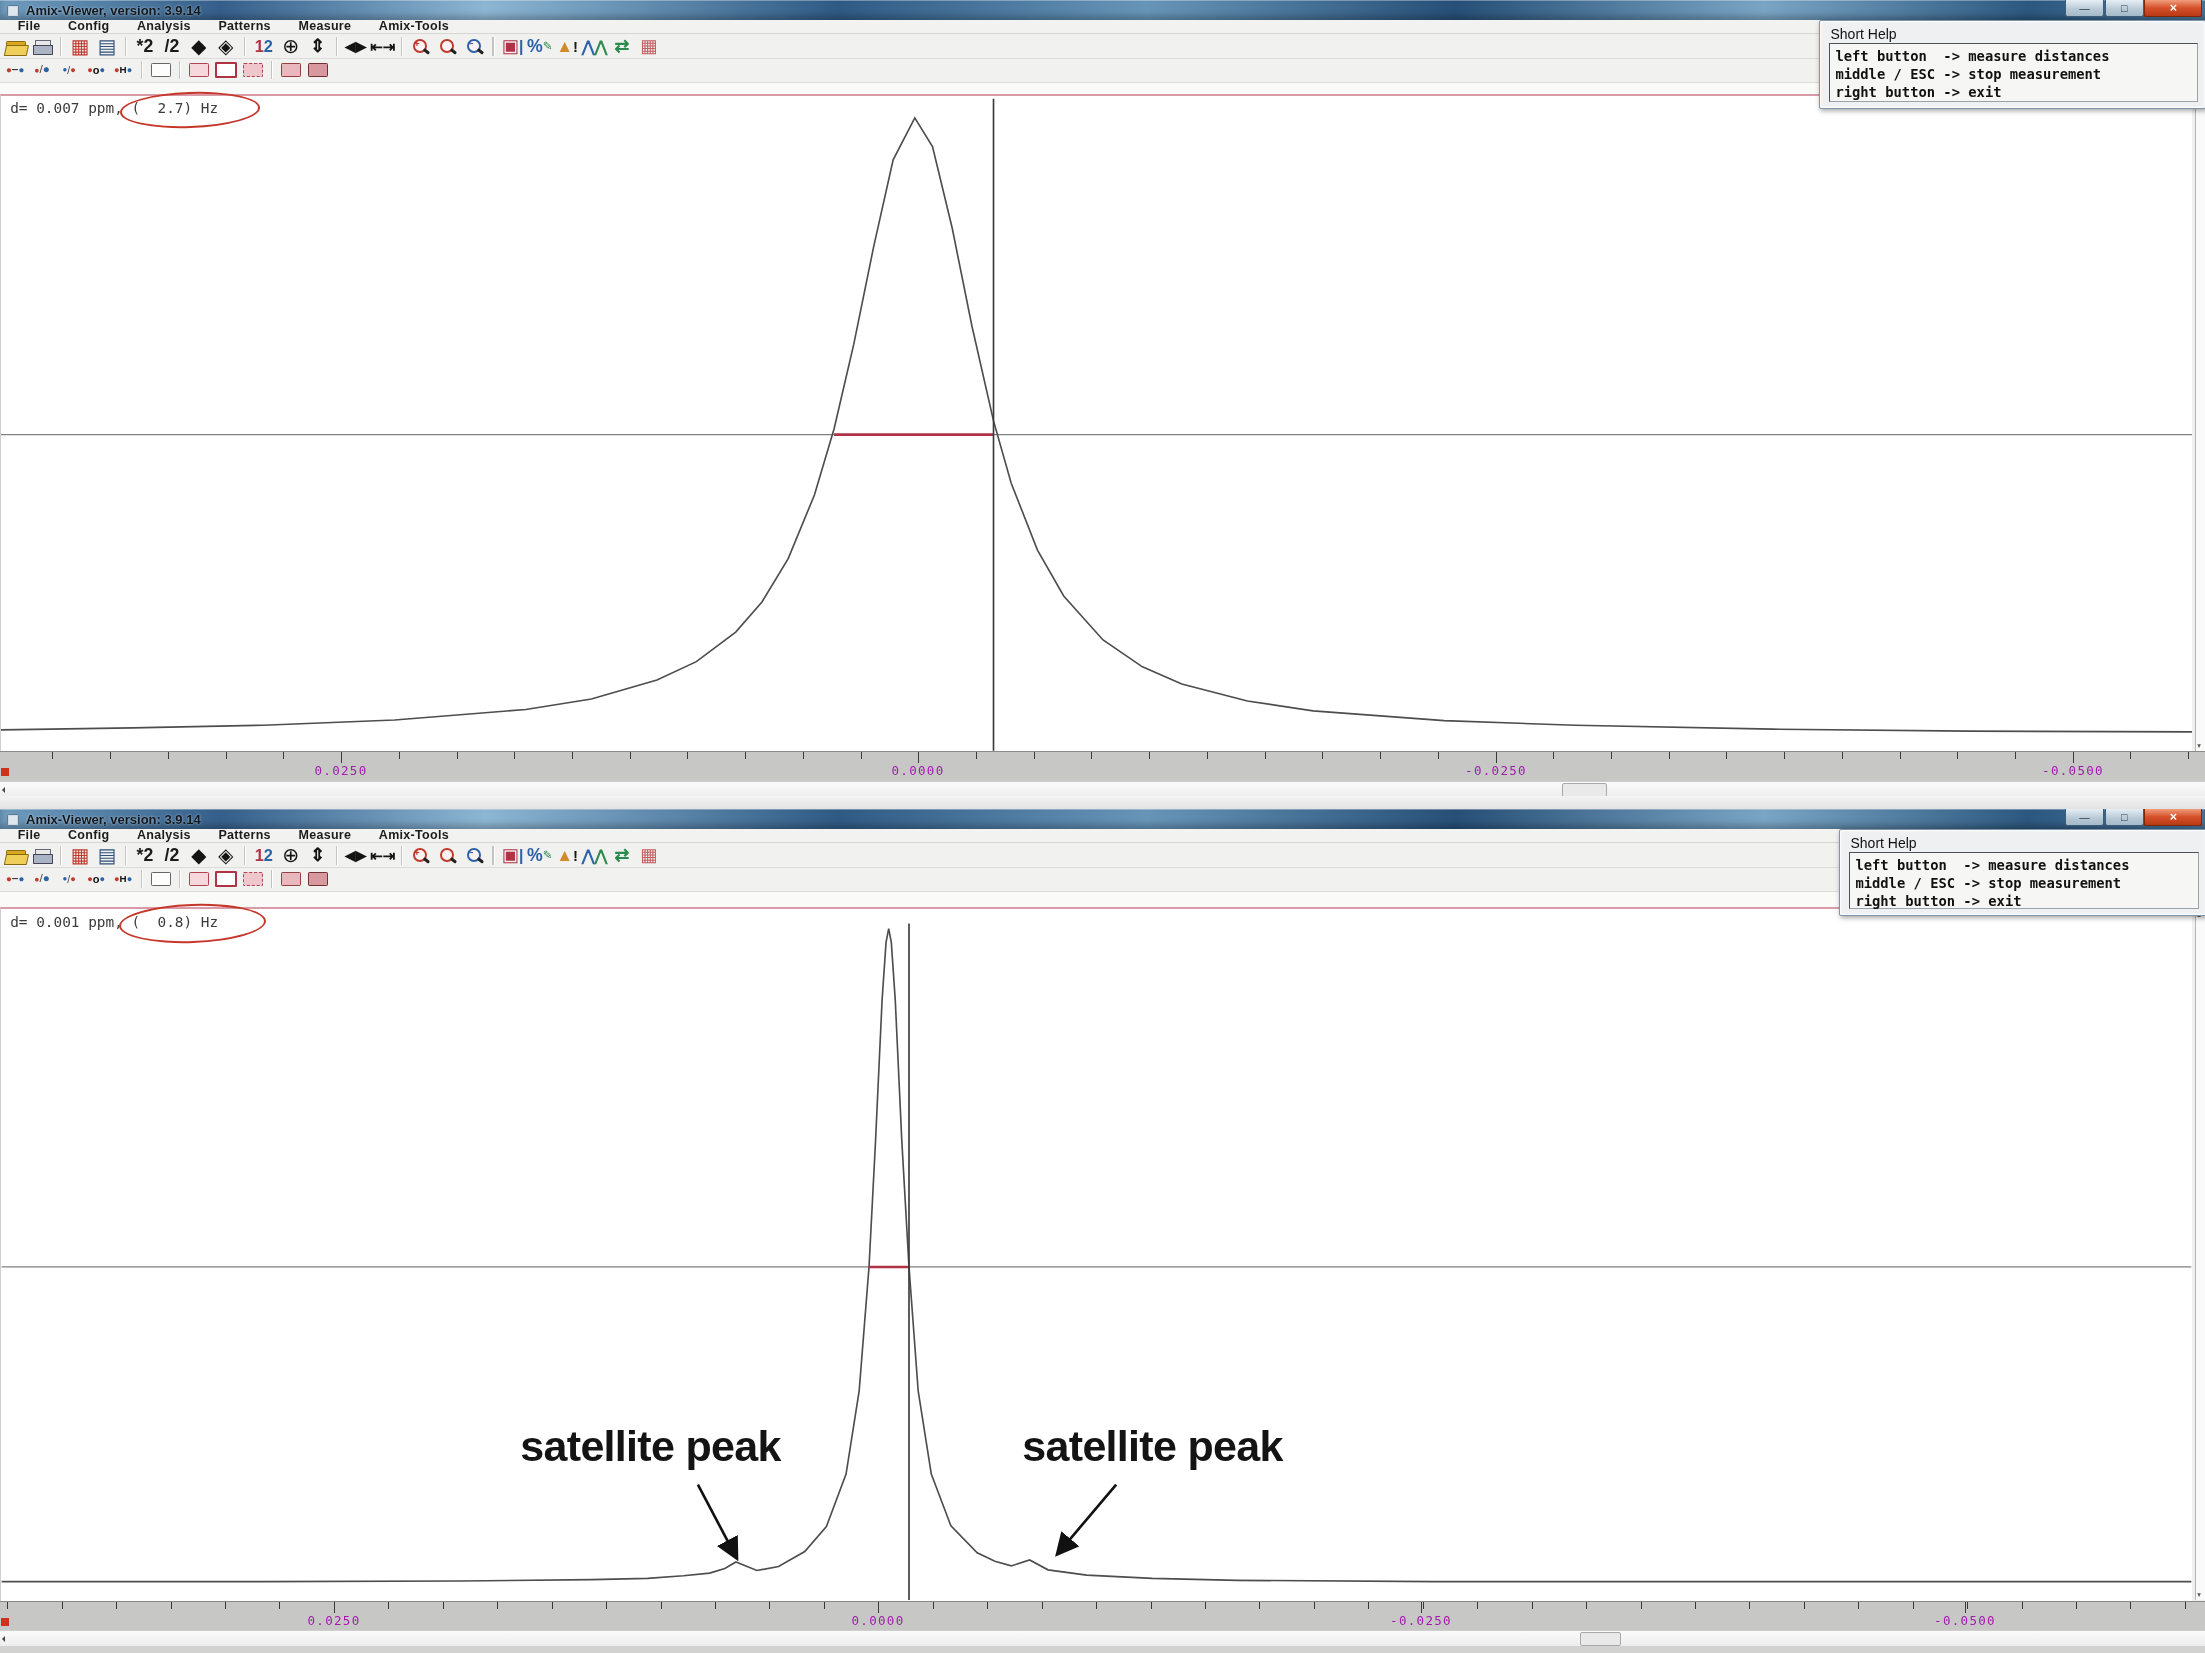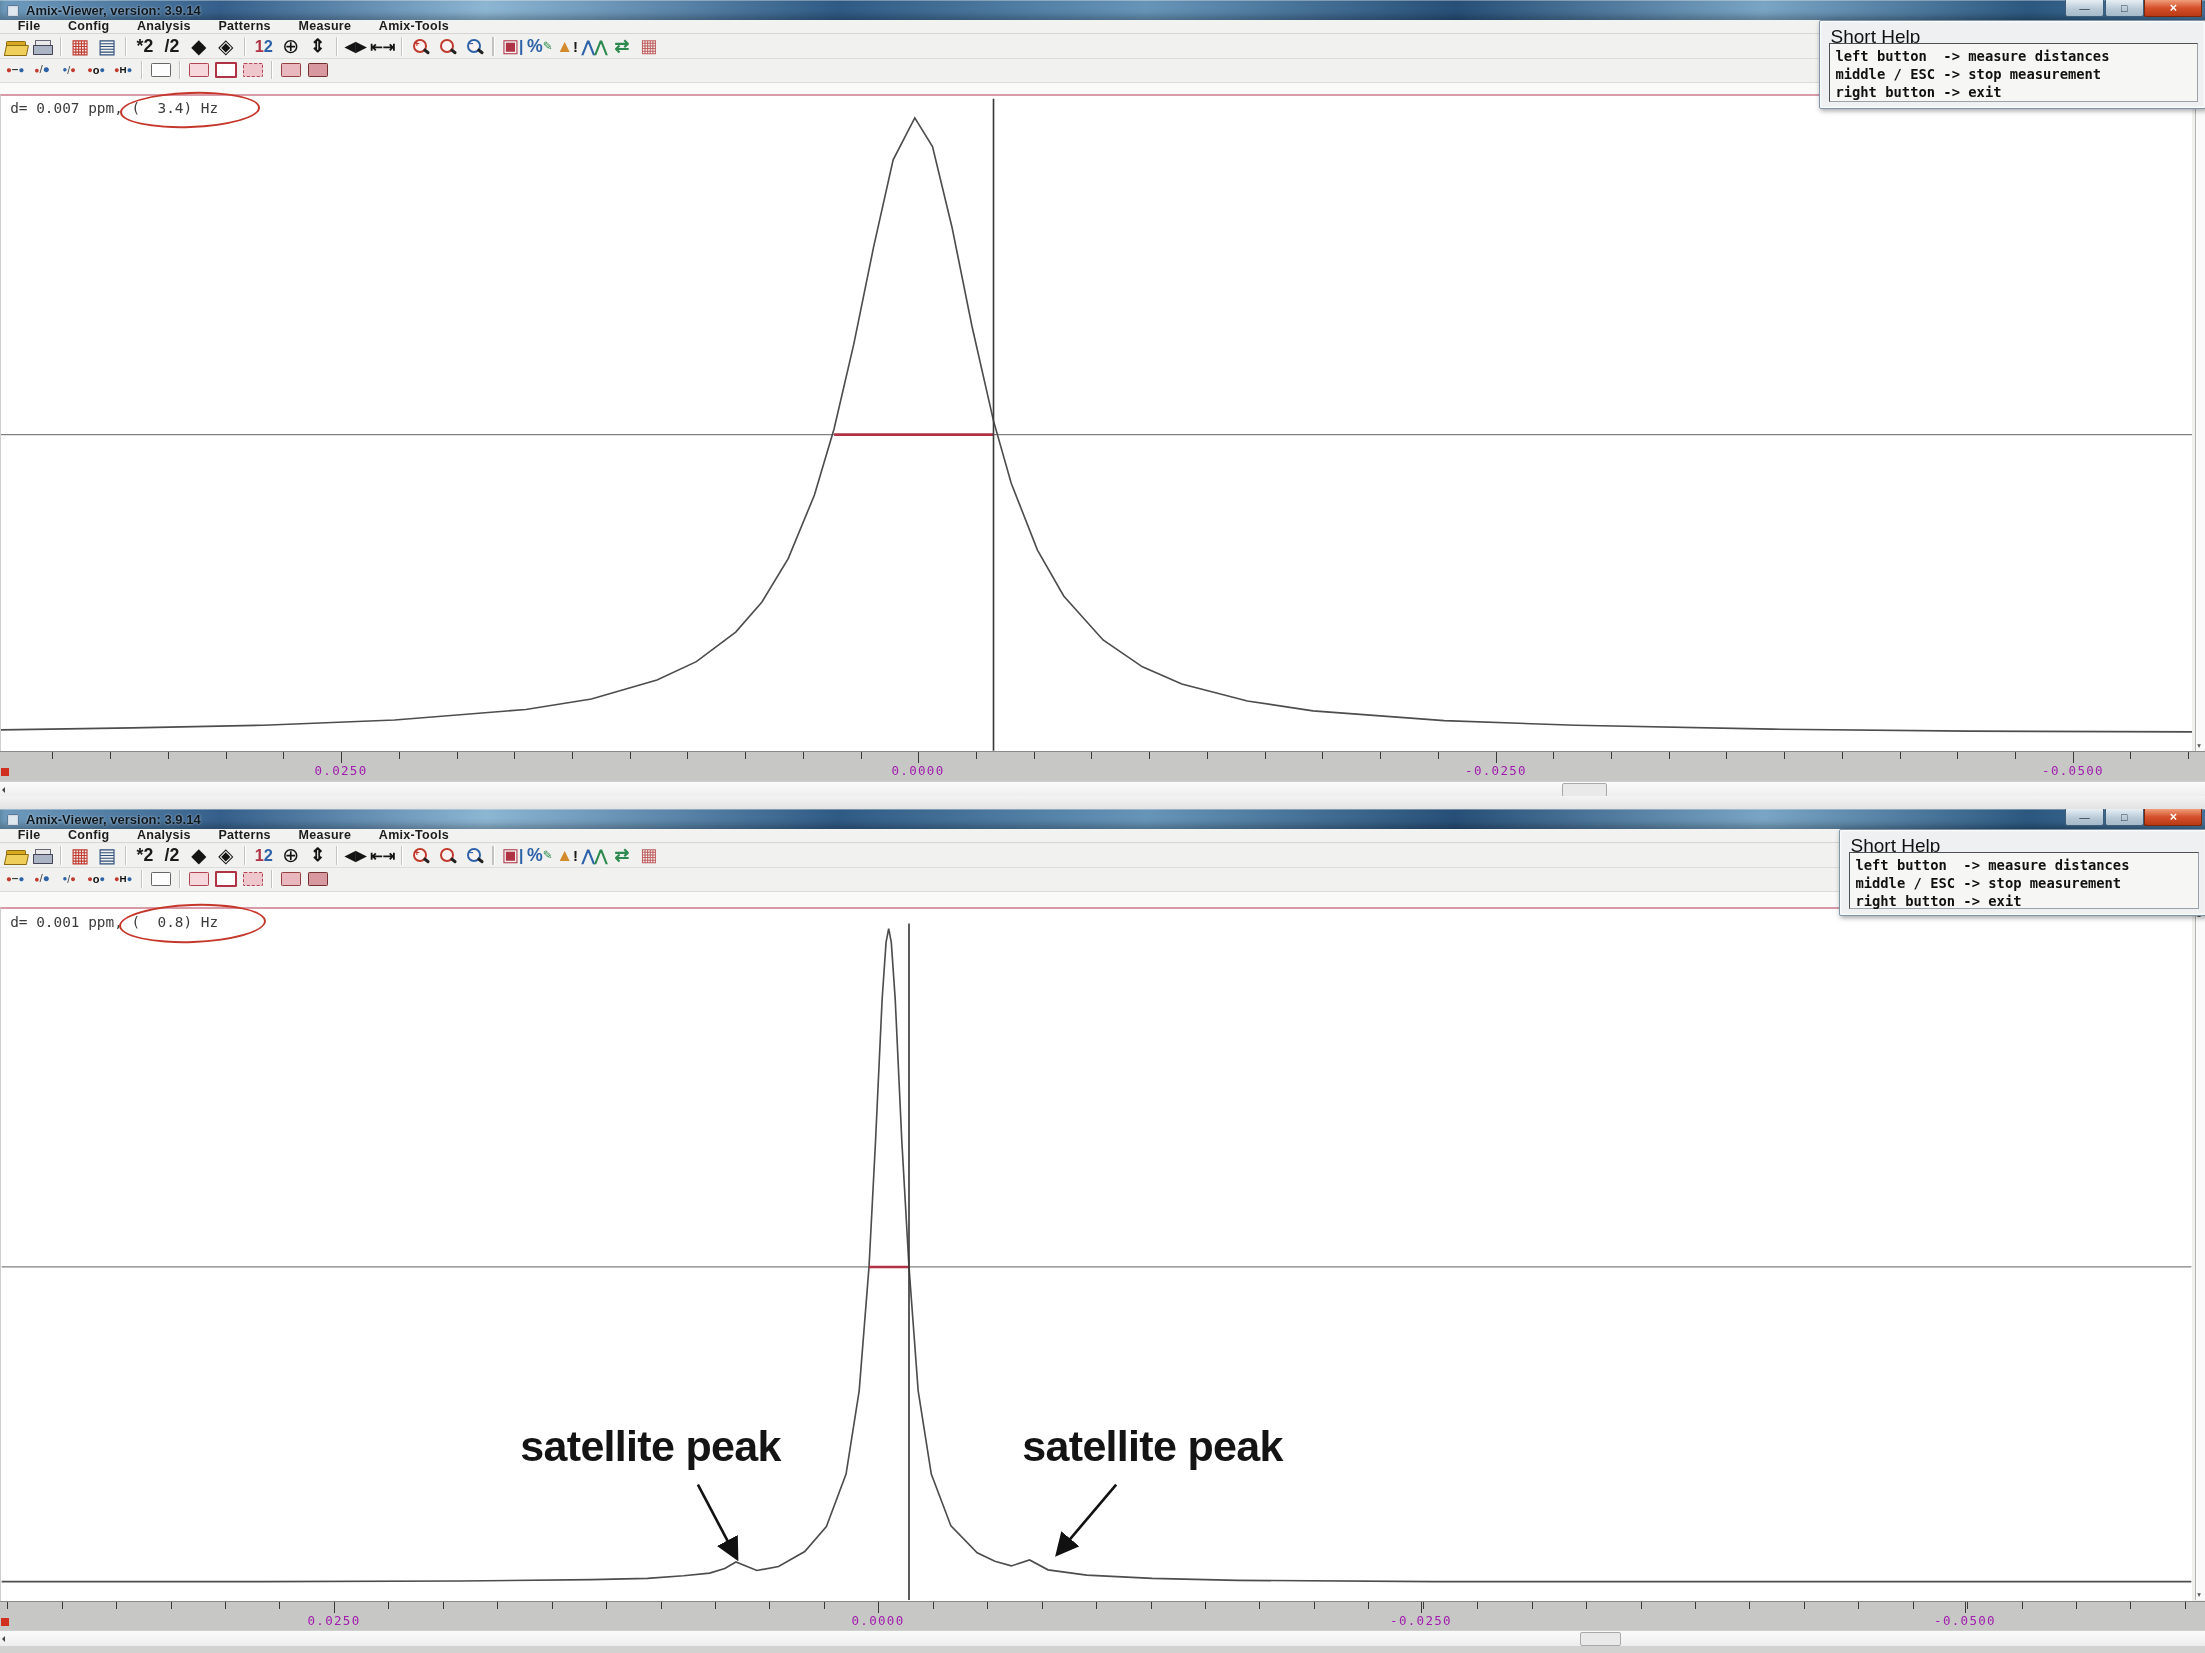--- a/index.html
+++ b/index.html
@@ -37,21 +37,21 @@
   .mag-s{position:absolute;left:5.9px;top:2.6px;font-size:9.8px;font-weight:700;}
   .bx{width:18.4px;height:11.8px;border:1.3px solid #888;background:#fff;border-radius:1.3px;}
   .plot{position:absolute;left:0;width:2191px;background:#fff;border-top:2px solid #d99ba8;
     border-left:0.7px solid #cfcfcf;overflow:visible;}
   .plot svg{position:absolute;left:0;top:0;}
   .measure-text{position:absolute;left:9.2px;font-family:"DejaVu Sans Mono",monospace;
     font-size:14.4px;color:#3c3c3c;white-space:pre;z-index:3;}
   .red-ellipse{position:absolute;border:2.6px solid #c5372b;border-radius:50%;z-index:4;transform:rotate(-2deg);}
   .short-help{position:absolute;background:#eef0f2;border:0.7px solid #8096a8;border-radius:2px;
     box-shadow:1.3px 2px 5.2px rgba(0,0,0,.35), inset 0 0 0 1.3px #fafbfc;z-index:10;}
-  .sh-title{position:absolute;left:10.5px;top:5.2px;font-size:19px;color:#111;}
+  .sh-title{position:absolute;left:10.5px;top:5.2px;font-size:14px;color:#111;}
   .sh-inner{position:absolute;left:9.2px;right:6.6px;top:22px;bottom:6.6px;background:#f6f6f4;
     border:1.3px solid #9aa2aa;border-style:inset;padding:3.9px 5.2px;box-sizing:border-box;}
   .sh-line{font-family:"DejaVu Sans Mono",monospace;font-size:13.8px;font-weight:700;color:#111;
     white-space:pre;line-height:17.7px;}
   .axisbar{position:absolute;left:0;width:2205px;height:29.5px;background:#c7c7c5;
     border-top:1.3px solid #8a8a88;box-sizing:border-box;}
   .axis-label{position:absolute;top:10.5px;transform:translateX(-50%);
     font-family:"DejaVu Sans Mono",monospace;font-size:12.5px;color:#a21caf;letter-spacing:1.3px;}
   .tick{position:absolute;top:0;width:1.3px;background:#3a3a3a;}
   .red-marker{position:absolute;left:1.3px;top:15.7px;width:7.9px;height:7.9px;background:#d03020;}
@@ -225,21 +225,21 @@
       </div>
     <div class="bottomstrip" style="top:83px;height:13.8px;background:#fafaf8;"></div>
 
     <div class="plot" style="top:94px;height:657px;">
       <svg width="2191" height="655" viewBox="0 0 3340 998">
         <line x1="0" y1="516" x2="3340" y2="516" stroke="#808080" stroke-width="2"></line>
         <path d="M0,966 L200,963 L400,959 L600,951 L800,935 L900,919 L1000,890 L1060,862 L1120,817 L1160,771 L1200,705 L1240,608 L1270,507 L1300,378 L1330,231 L1360,97 L1393,33 L1420,77 L1450,201 L1480,350 L1513,495 L1540,590 L1580,692 L1620,762 L1680,829 L1740,870 L1800,896 L1900,922 L2000,937 L2200,952 L2400,959 L2700,965 L3000,968 L3340,969" fill="none" stroke="#4d4d4d" stroke-width="2.5"></path>
         <line x1="1270" y1="516" x2="1513" y2="516" stroke="#b03345" stroke-width="4"></line>
         <line x1="1513" y1="4" x2="1513" y2="998" stroke="#3a3a3a" stroke-width="2.5"></line>
       </svg>
-      <div class="measure-text" style="top:3.9px;">d= 0.007 ppm, (  3.4) Hz</div>
+      <div class="measure-text" style="top:3.9px;">d= 0.007 ppm, (  2.7) Hz</div>
       <div class="red-ellipse" style="left:119px;top:-3.9px;width:136px;height:31.5px;"></div>
     </div>
 
     <div class="vscroll" style="left:2195px;top:96px;height:655px;">
       <span class="va" style="top:1.3px;">▴</span>
       <span class="va" style="bottom:1.3px;">▾</span>
     </div>
 
     <div class="axisbar" style="top:751px;">
       <div class="red-marker"></div>

